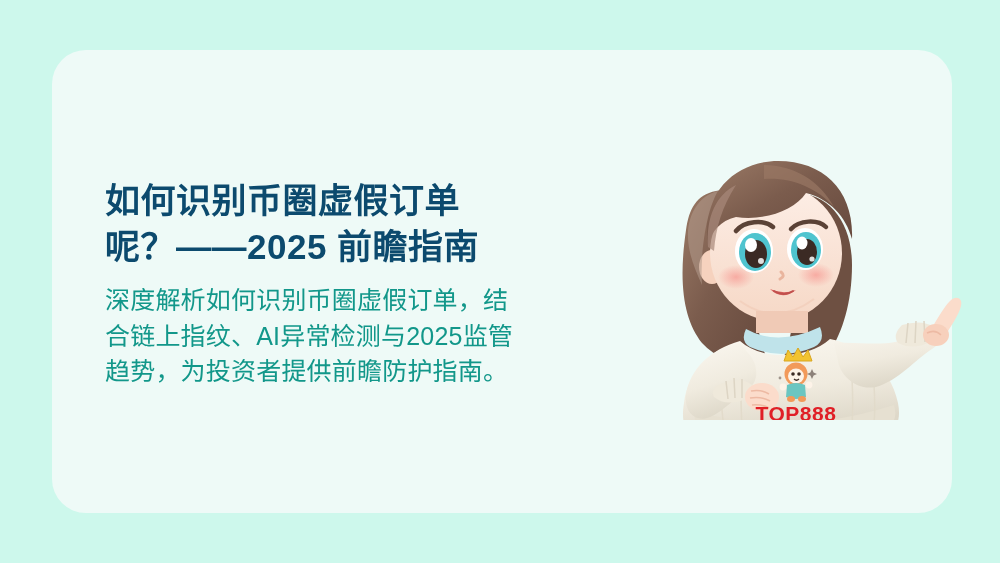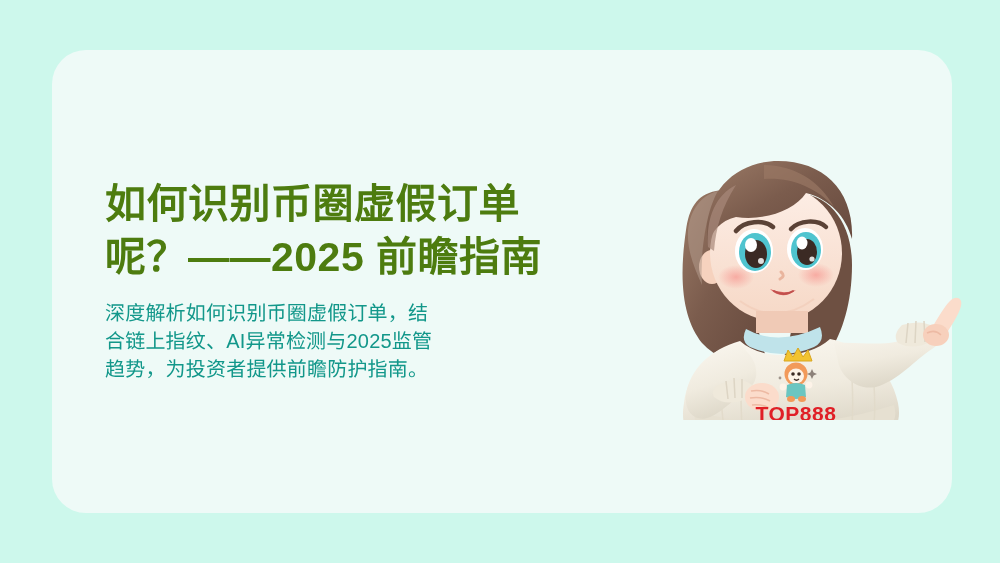--- a/index.html
+++ b/index.html
@@ -36,32 +36,32 @@
   
   .text-block {
     position: absolute;
     left: 105px;
     top: 178px;
     width: 520px;
   }
 
   .headline {
     margin: 0;
-    color: #4d7c0f;
-    font-size: 41px;
+    color: #0c4a6e;
+    font-size: 35px;
     font-weight: 700;
     line-height: 1.30;
     letter-spacing: 0.5px;
     white-space: pre-line;
   }
 
   .subhead {
     margin: 14px 0 0 0;
     color: #12978a;
-    font-size: 20px;
+    font-size: 25px;
     font-weight: 500;
     line-height: 1.42;
     letter-spacing: 0.2px;
     white-space: pre-line;
   }
 
   
   .character {
     position: absolute;
     left: 644px;

